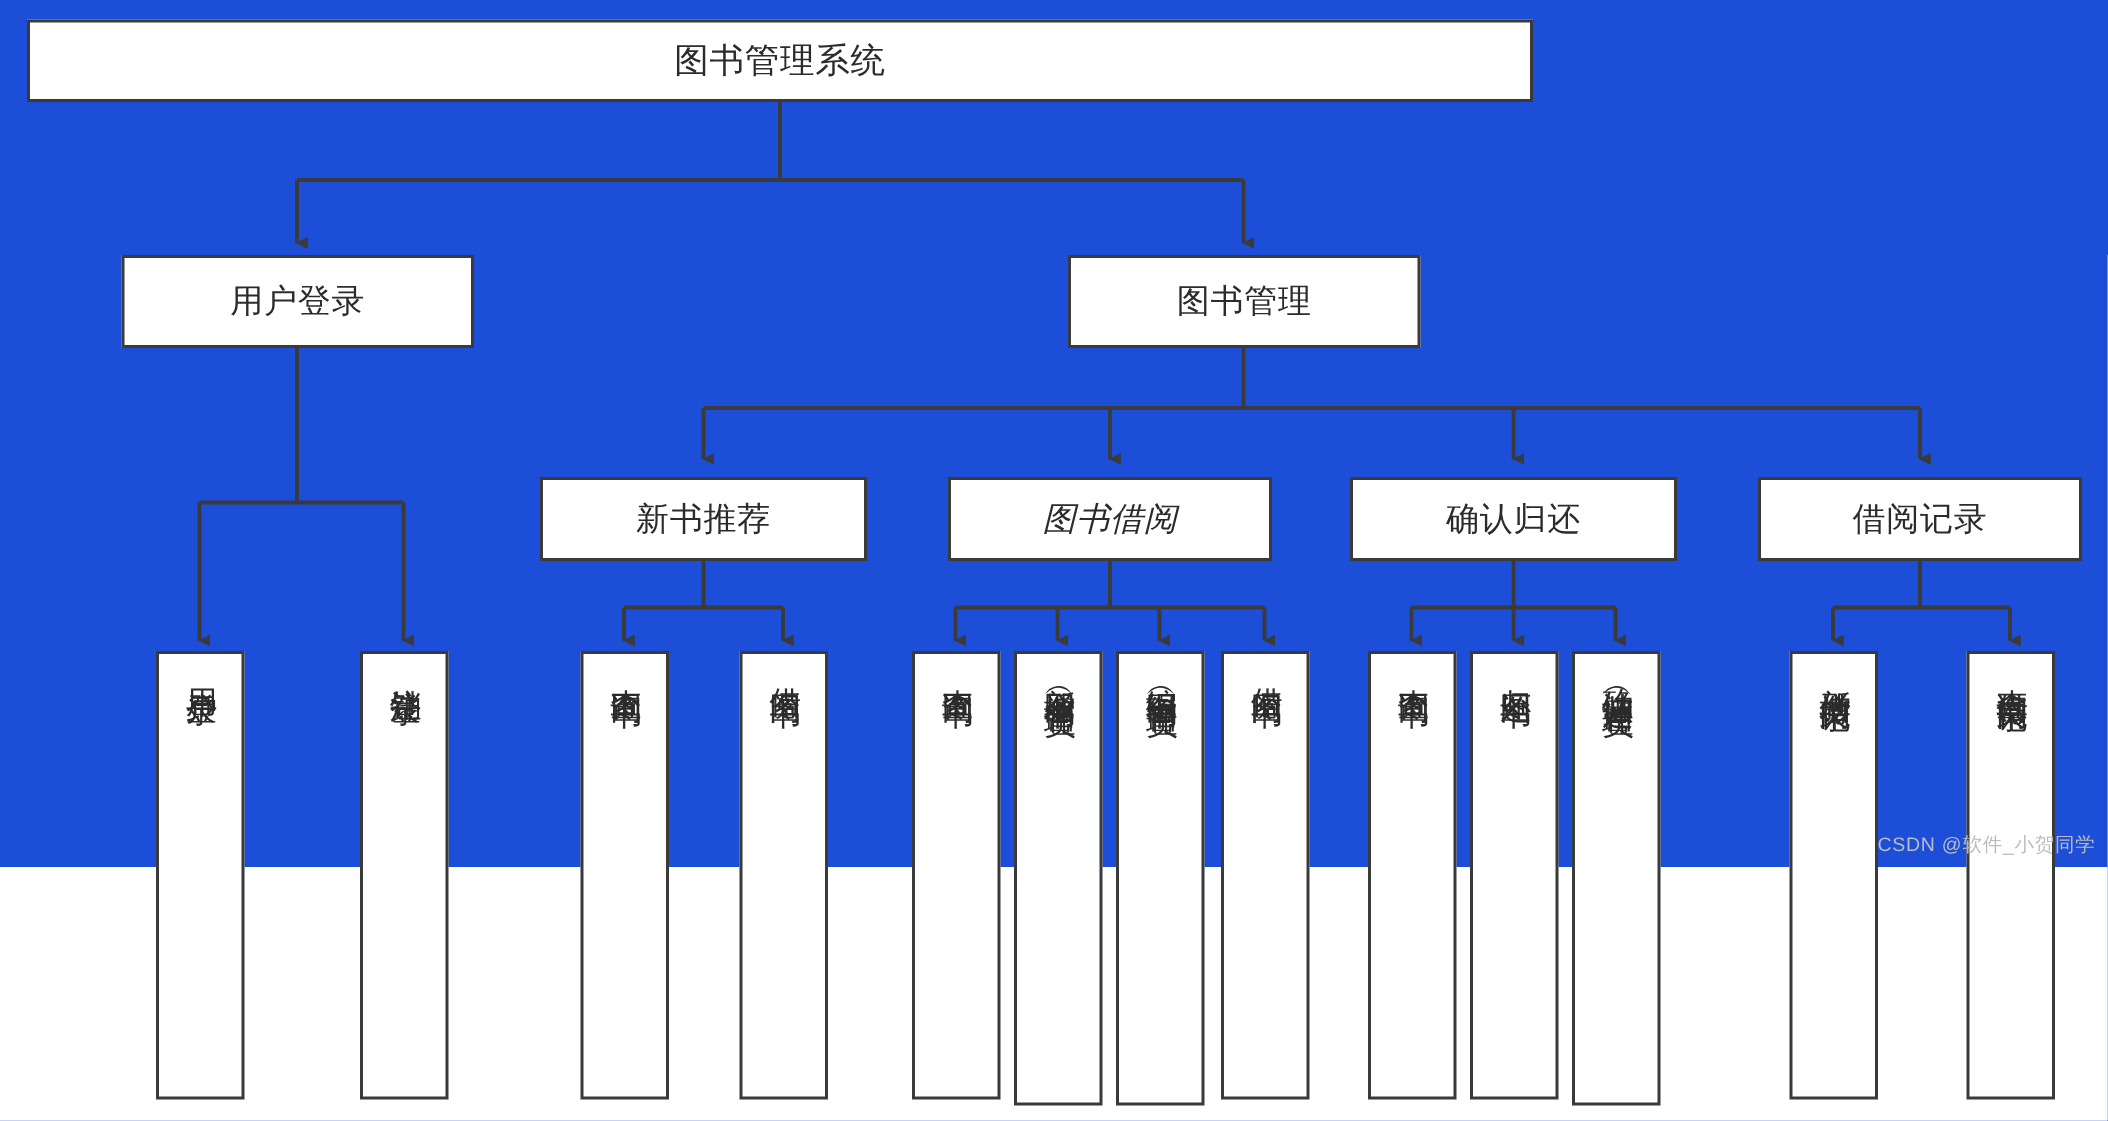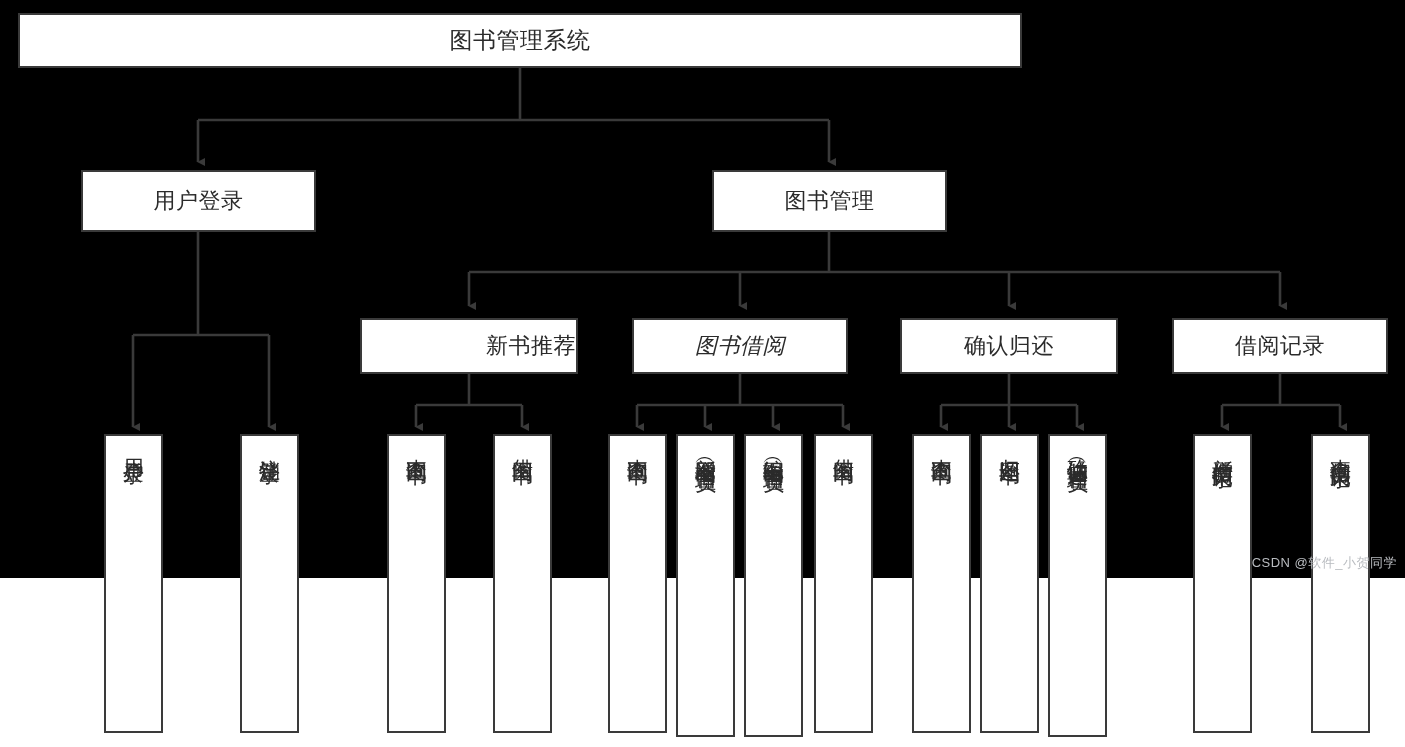--- a/index.html
+++ b/index.html
@@ -10,21 +10,21 @@
   body {
     width: 1405px;
     height: 747px;
     font-family: "Liberation Sans", "DejaVu Sans", sans-serif;
     overflow: hidden;
   }
   #diagram-root {
     position: relative;
     width: 1405px;
     height: 578px;
-    background: #000000;
+    background: #1d4ed8;
   }
   #edge-layer {
     position: absolute;
     left: 0;
     top: 0;
     width: 1405px;
     height: 747px;
     pointer-events: none;
   }
   .node {
@@ -134,21 +134,21 @@
     <span class="node-label">图书管理系统</span>
   </div>
 
   <div class="node horizontal" style="left:81px; top:170px; width:235px; height:62px;">
     <span class="node-label">用户登录</span>
   </div>
   <div class="node horizontal" style="left:712px; top:170px; width:235px; height:62px;">
     <span class="node-label">图书管理</span>
   </div>
 
-  <div class="node horizontal" style="left:360px; top:318px; width:218px; height:56px;justify-content:flex-end;">
+  <div class="node horizontal" style="left:360px; top:318px; width:218px; height:56px;">
     <span class="node-label">新书推荐</span>
   </div>
   <div class="node horizontal" style="left:632px; top:318px; width:216px; height:56px;font-style:italic;">
     <span class="node-label">图书借阅</span>
   </div>
   <div class="node horizontal" style="left:900px; top:318px; width:218px; height:56px;">
     <span class="node-label">确认归还</span>
   </div>
   <div class="node horizontal" style="left:1172px; top:318px; width:216px; height:56px;">
     <span class="node-label">借阅记录</span>

